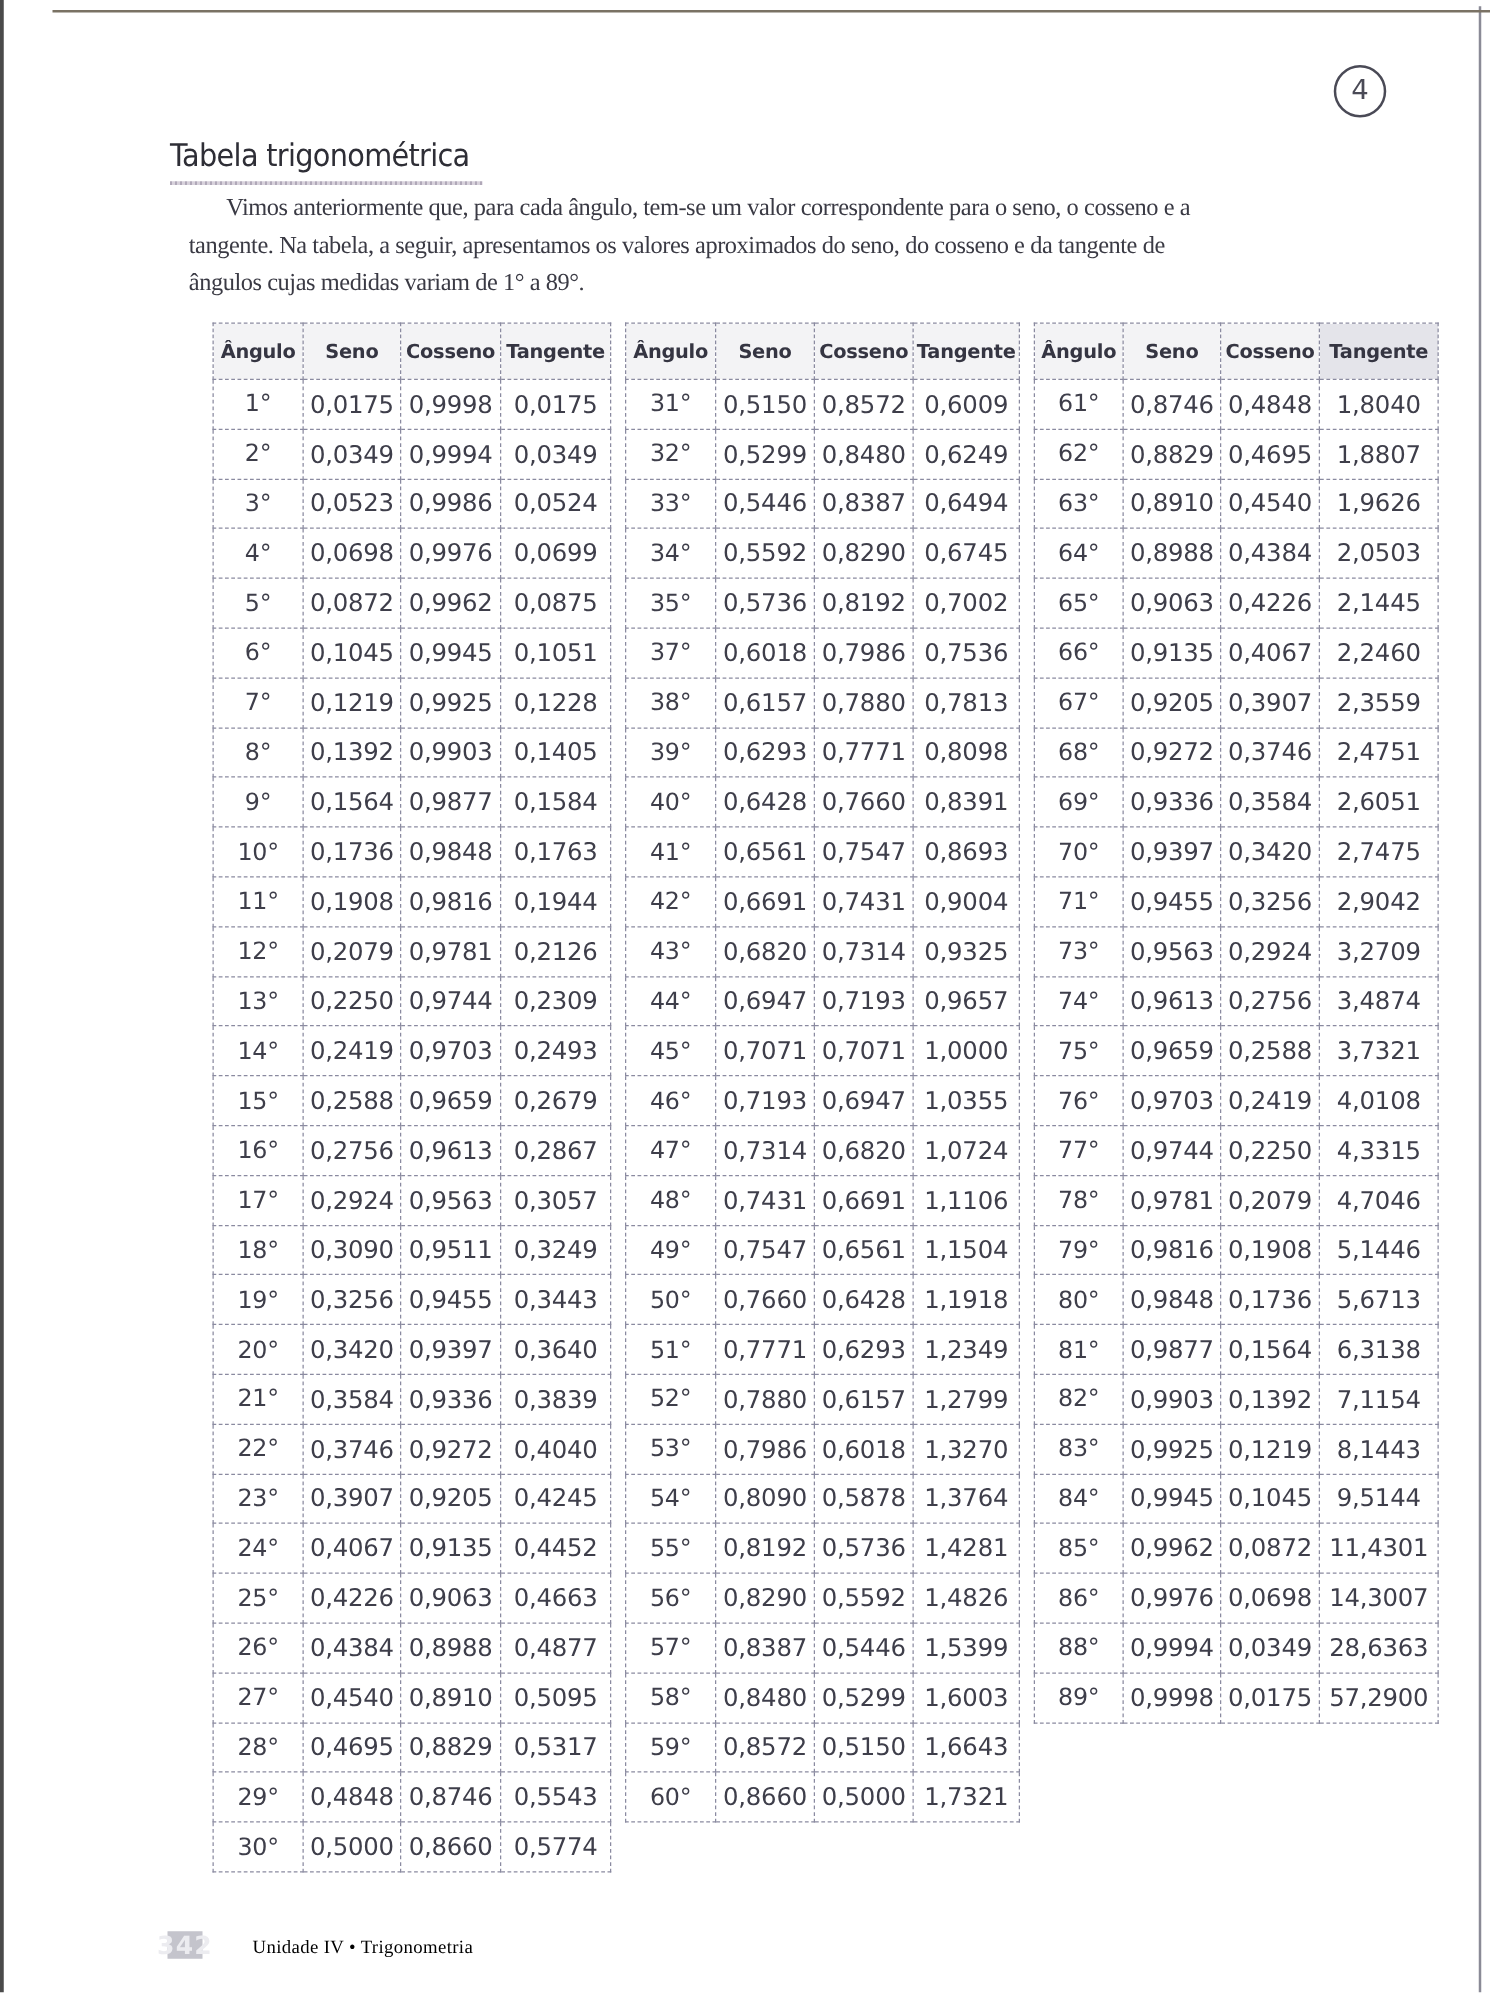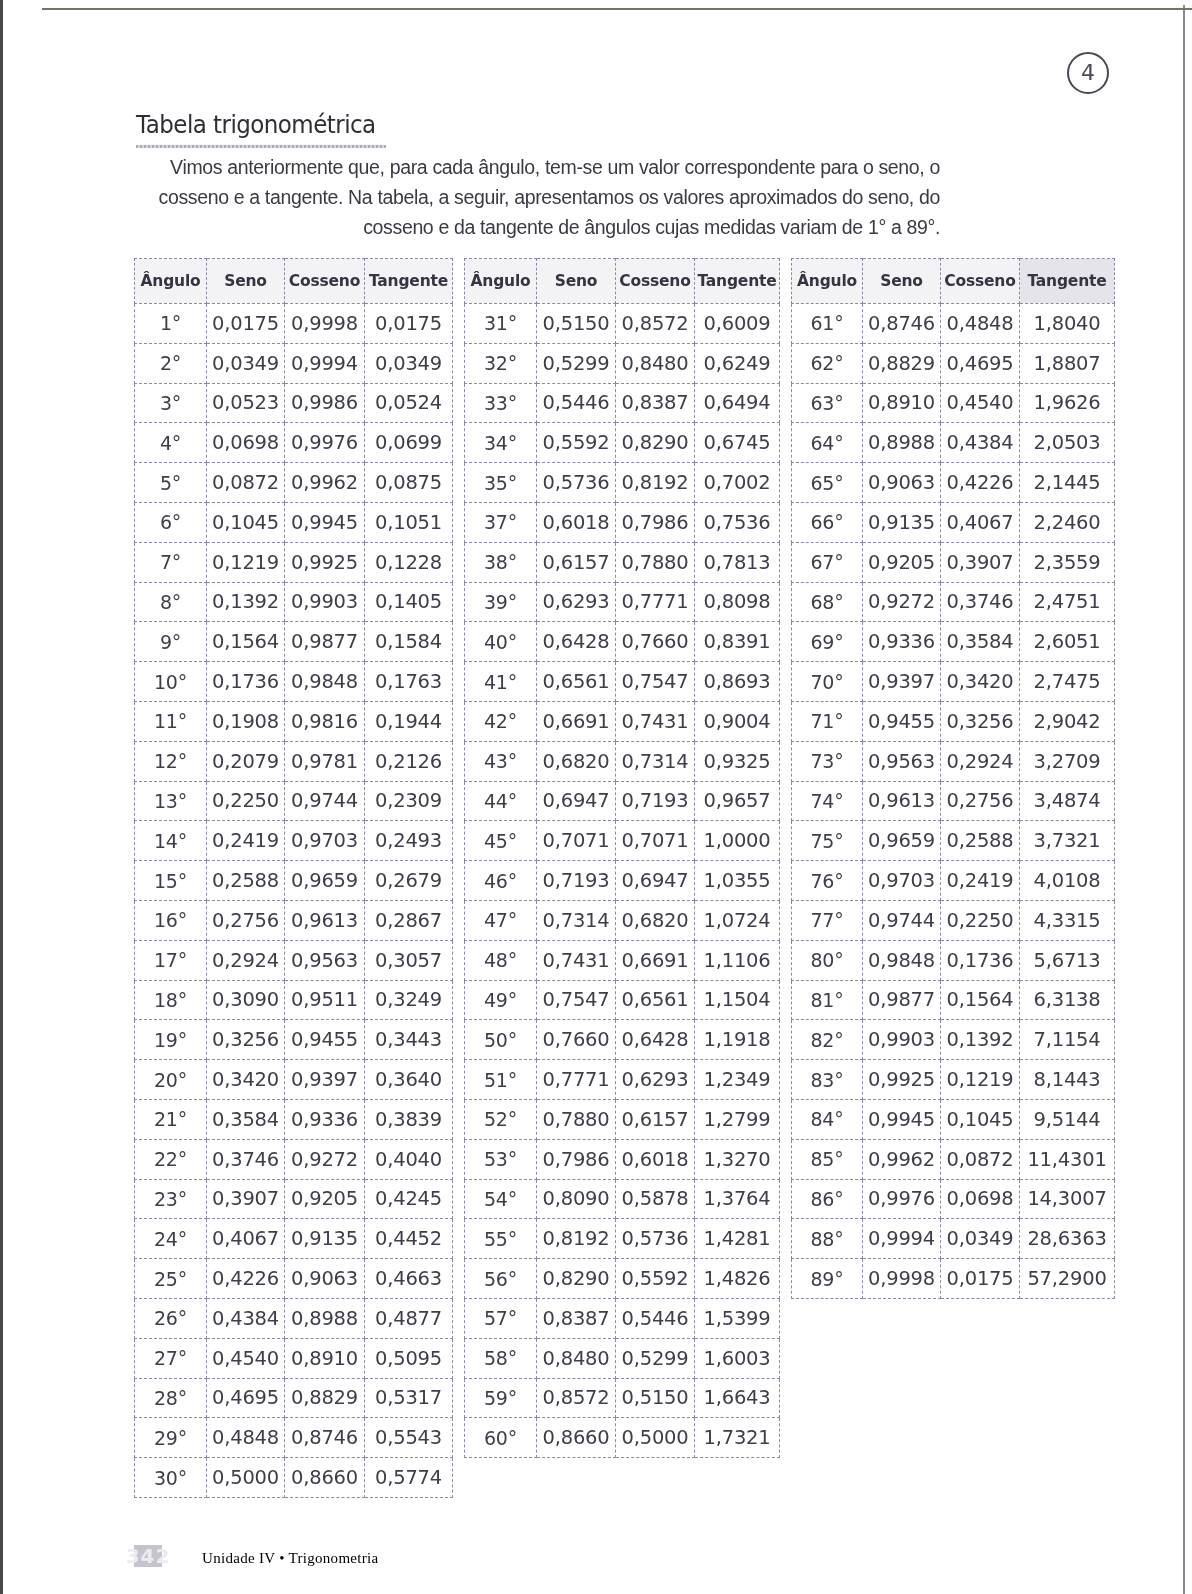--- a/index.html
+++ b/index.html
@@ -21,28 +21,28 @@
       position: absolute; left: 136px; top: 110px; margin: 0;
       font-size: 25px; font-weight: normal; color: #2e2e36;
       font-family: "DejaVu Sans", sans-serif; letter-spacing: -0.6px;
       transform: scaleX(0.92); transform-origin: left top;
     }
     .title-underline {
       position: absolute; left: 136px; top: 145px; width: 250px; height: 3px;
       background: repeating-linear-gradient(90deg, #b0a8b8 0 2px, #d8d2dc 2px 4px);
     }
     .intro {
-      position: absolute; left: 120px; top: 152px; width: 820px; margin: 0;
+      position: absolute; left: 151px; top: 152px; width: 820px; margin: 0;
       font-size: 19.5px; line-height: 30px; color: #3a3a44;
-      font-family: Liberation Sans, sans-serif; letter-spacing: -0.35px; text-align: right;
+      font-family: Liberation Serif, serif; letter-spacing: -0.35px;
     }
     .intro .indent { display: inline-block; width: 30px; }
     .trig-table {
       position: absolute; border-collapse: collapse; table-layout: fixed;
-      font-family: "DejaVu Sans", sans-serif; color: #3e3e4a;
+      font-family: "DejaVu Sans", sans-serif; color: #3e3e4a; margin-left: 36px;
     }
     .trig-table th, .trig-table td {
       border: 1.5px dashed #8a8aa0; text-align: center; padding: 0; overflow: hidden; white-space: nowrap;
     }
     .trig-table th {
       height: 44px; font-size: 15.5px; font-weight: bold; color: #353542;
       background: #f3f3f5; letter-spacing: -0.2px;
     }
     .trig-table td { height: 38.8px; font-size: 19.5px; letter-spacing: -0.2px; }
     .trig-table tr.data-row td:first-child { font-size: 19px; }
@@ -573,20 +573,32 @@
         <td>0,2419</td>
         <td>4,0108</td>
       </tr>
       <tr class="data-row">
         <td>77°</td>
         <td>0,9744</td>
         <td>0,2250</td>
         <td>4,3315</td>
       </tr>
       <tr class="data-row">
+        <td>78°</td>
+        <td>0,9781</td>
+        <td>0,2079</td>
+        <td>4,7046</td>
+      </tr>
+      <tr class="data-row">
+        <td>79°</td>
+        <td>0,9816</td>
+        <td>0,1908</td>
+        <td>5,1446</td>
+      </tr>
+      <tr class="data-row">
         <td>80°</td>
         <td>0,9848</td>
         <td>0,1736</td>
         <td>5,6713</td>
       </tr>
       <tr class="data-row">
         <td>81°</td>
         <td>0,9877</td>
         <td>0,1564</td>
         <td>6,3138</td>

